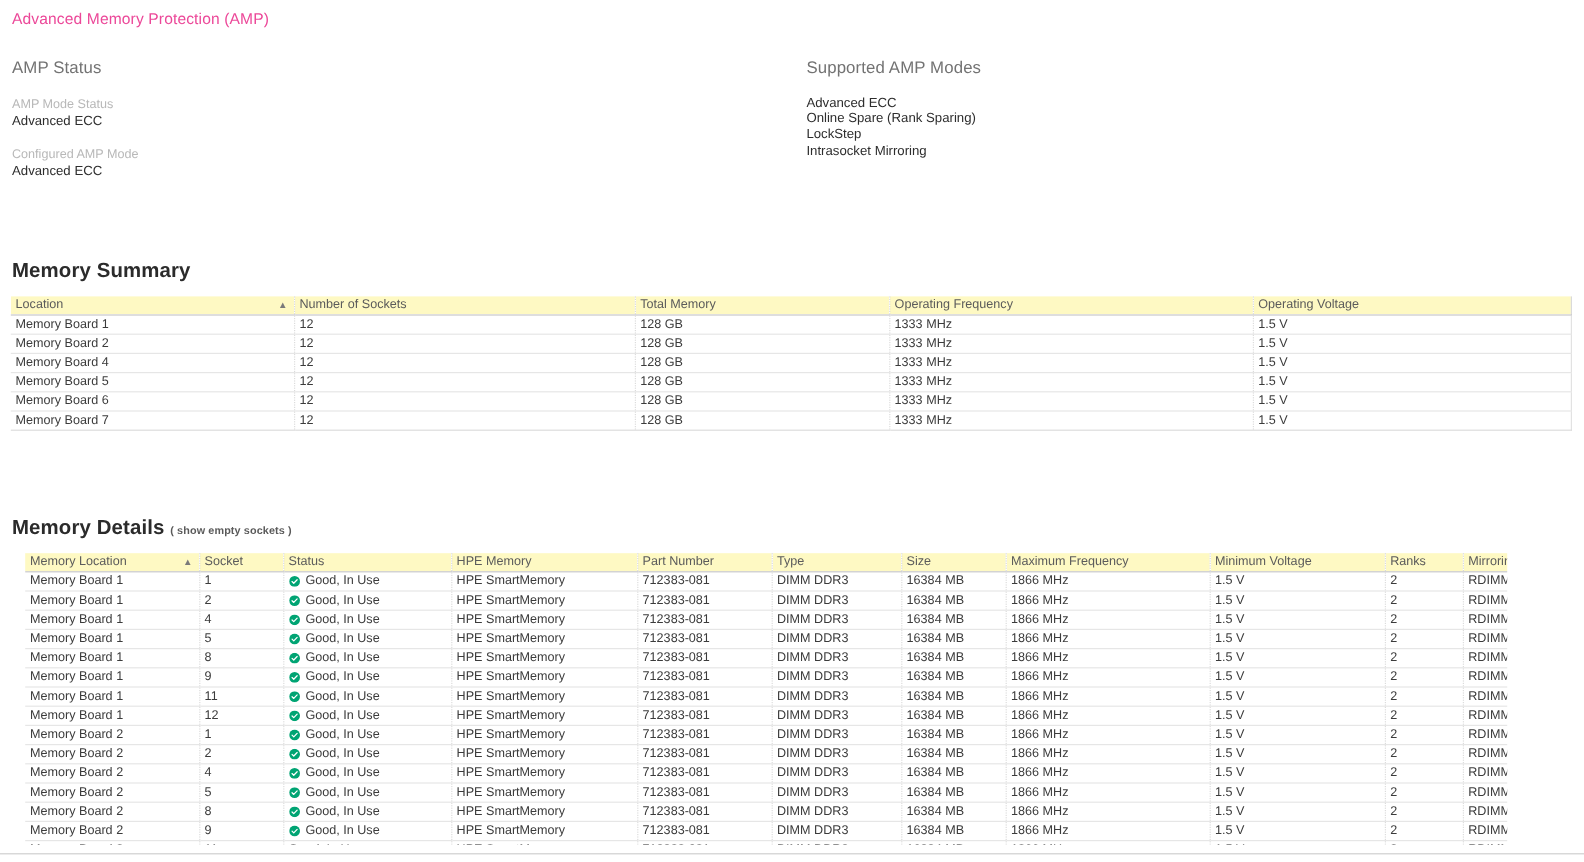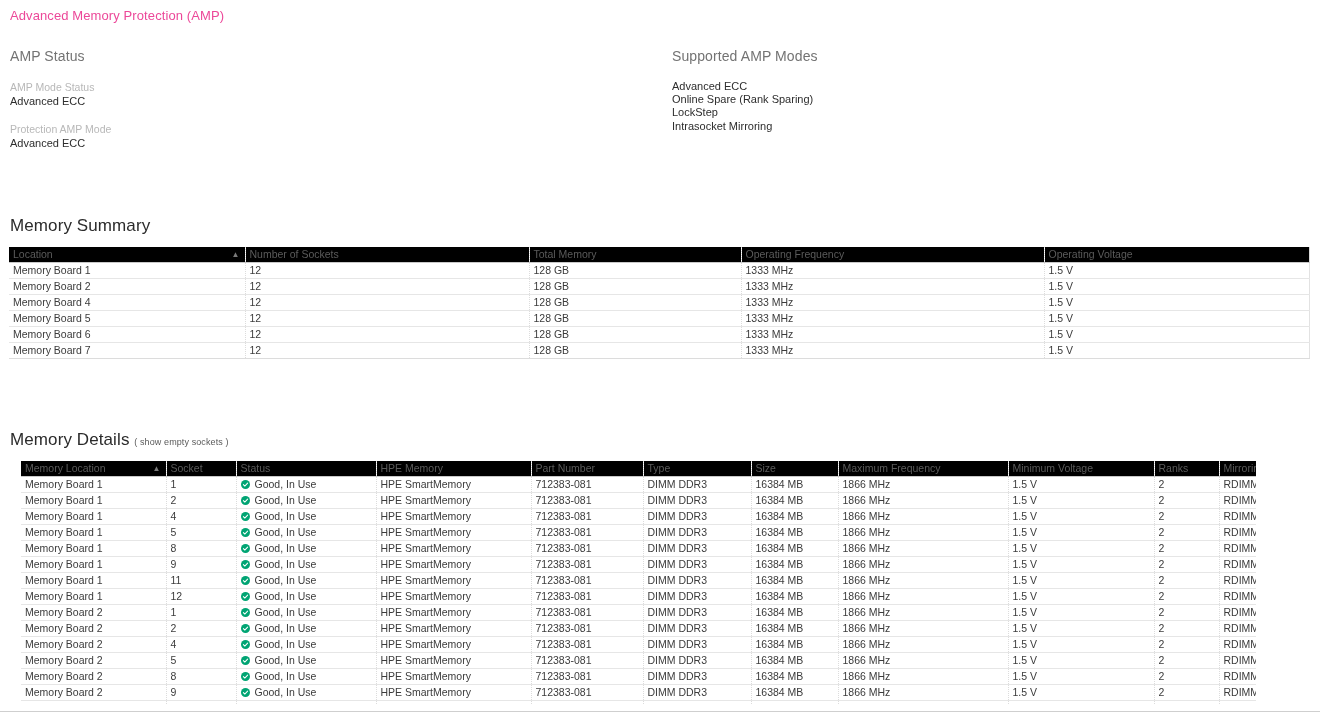--- a/index.html
+++ b/index.html
@@ -26,36 +26,36 @@
     margin: 0 0 16px 0; letter-spacing: .1px;
   }
   .kv { margin-bottom: 14px; }
   .kv-label { font-size: 10.5px; color: #b8b8b8; line-height: 14px; }
   .kv-value { font-size: 11px; color: #2d2d2d; line-height: 14px; }
   .mode-list { font-size: 11px; color: #2d2d2d; line-height: 13.2px; }
 
   
   .big-head {
     position: absolute; left: 10px;
-    font-size: 17px; font-weight: 400; color: #2b2b2b;
+    font-size: 17px; font-weight: 700; color: #2b2b2b;
     letter-spacing: .1px; white-space: nowrap;
   }
   .big-head .sub {
     font-size: 9px; color: #5a5a5a; letter-spacing: .1px;
   }
   .big-head .sub a {
     color: #5a5a5a; text-decoration: none; cursor: pointer;
   }
 
   
   .tbl { position: absolute; left: 9px; border-collapse: collapse;
          table-layout: fixed; font-size: 10.5px; }
   .tbl th {
     font-weight: 400; text-align: left; color: #5b5b5b;
-    background: #000000; height: 15px; line-height: 15px;
+    background: #fef9c3; height: 15px; line-height: 15px;
     padding: 0 0 0 4px; border-bottom: 1px solid #c9c9c9;
     border-right: 1px dotted #d9d9d9; white-space: nowrap;
     overflow: hidden;
   }
   .tbl th:last-child { border-right: 1px solid #dadada; }
   .tbl td {
     color: #3b3b3b; height: 15px; line-height: 15px;
     padding: 0 0 0 4px; border-bottom: 1px solid #e6e6e6;
     border-right: 1px dotted #dcdcdc; white-space: nowrap;
     overflow: hidden; background: #fff;
@@ -87,21 +87,21 @@
 
   <div class="amp-cols">
 
     <div class="col-left">
       <div class="sec-head">AMP Status</div>
       <div class="kv">
         <div class="kv-label">AMP Mode Status</div>
         <div class="kv-value">Advanced ECC</div>
       </div>
       <div class="kv">
-        <div class="kv-label">Protection AMP Mode</div>
+        <div class="kv-label">Configured AMP Mode</div>
         <div class="kv-value">Advanced ECC</div>
       </div>
     </div>
 
     <div class="col-right">
       <div class="sec-head">Supported AMP Modes</div>
       <div id="mode-list" class="mode-list">
           <div>Advanced ECC</div>
           <div>Online Spare (Rank Sparing)</div>
           <div>LockStep</div>

